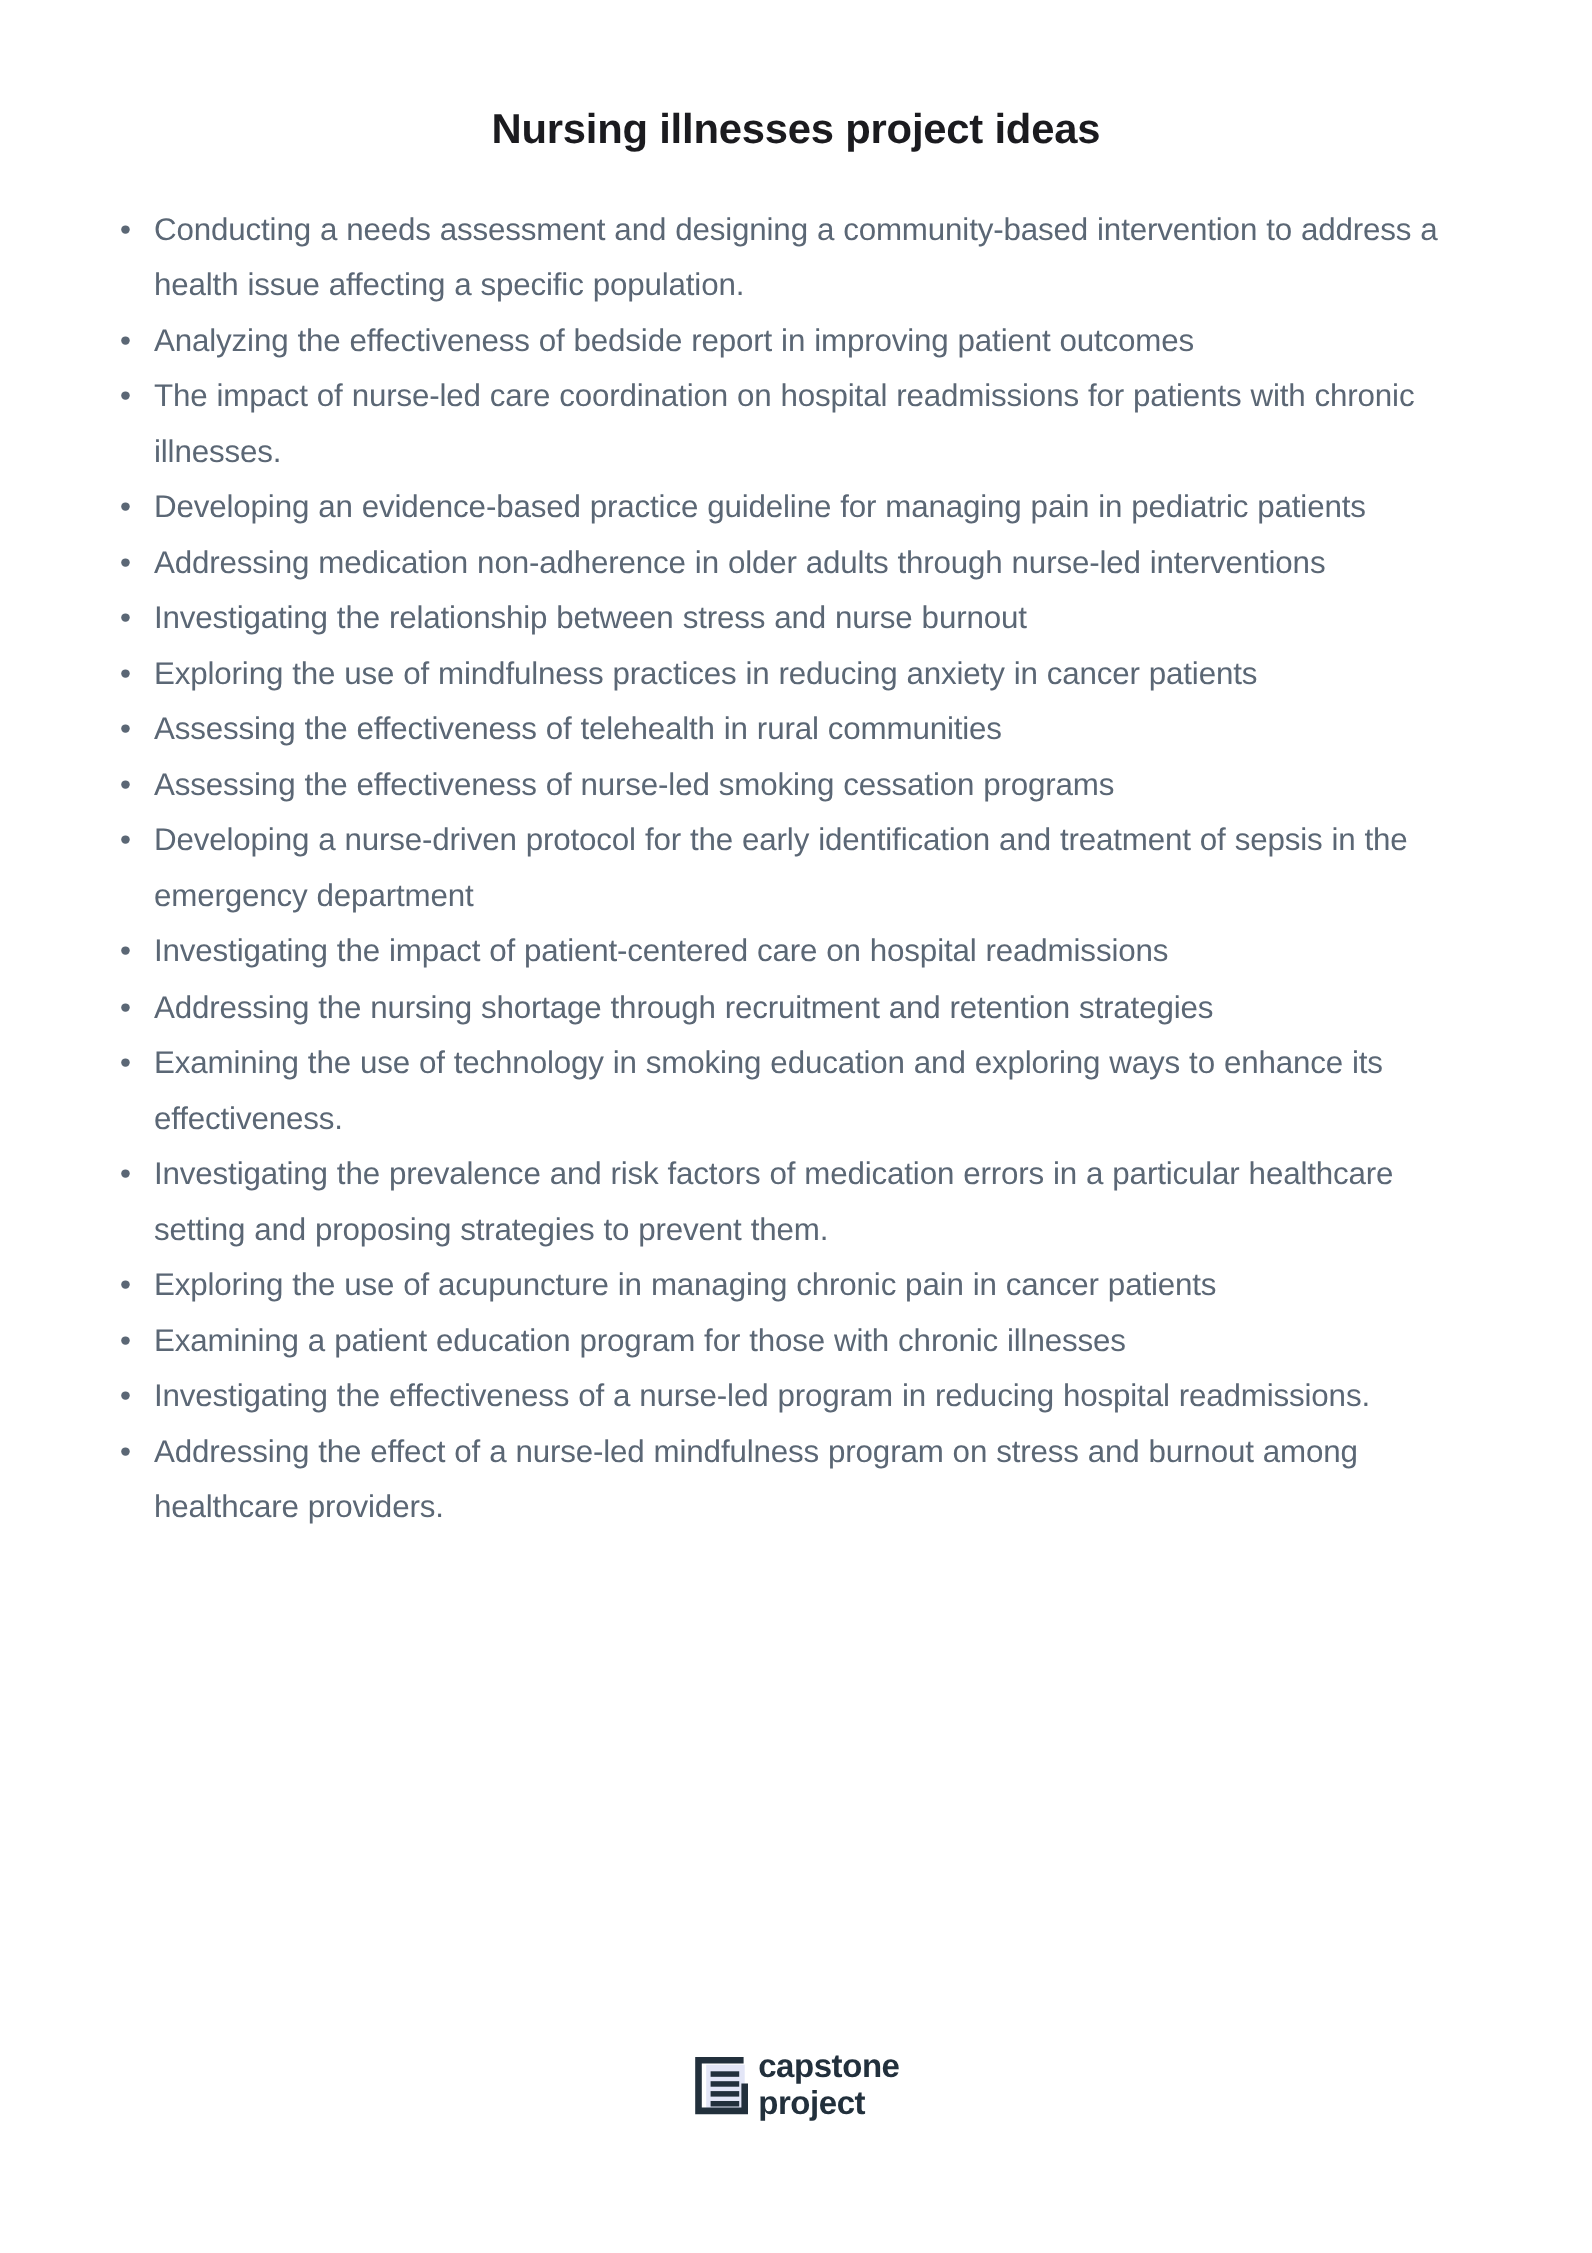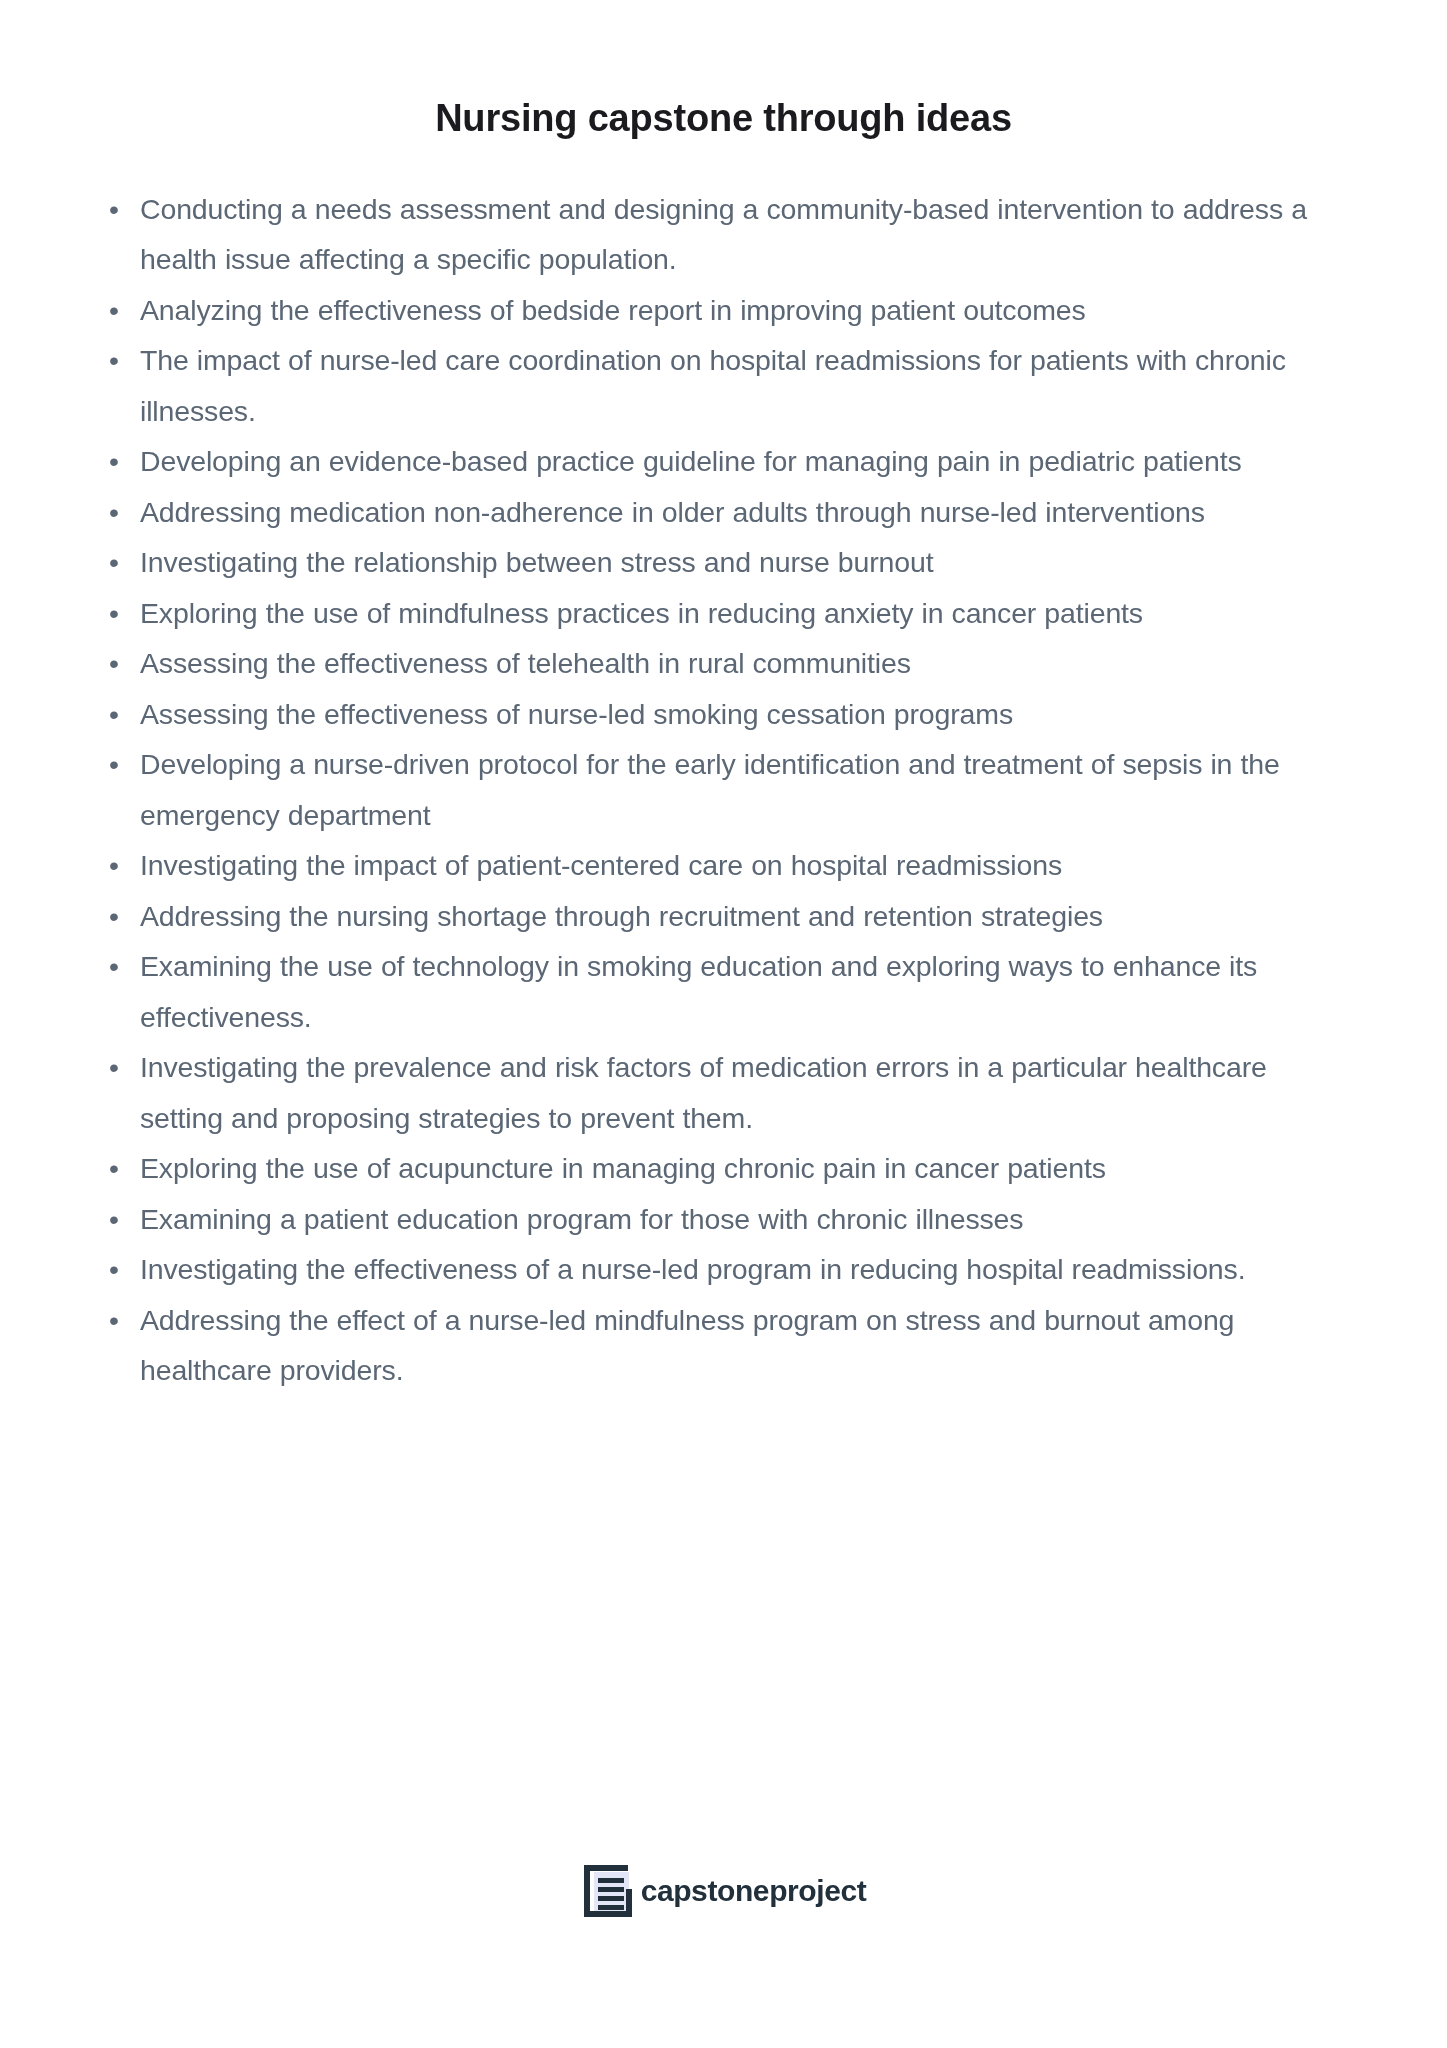--- a/index.html
+++ b/index.html
@@ -92,38 +92,38 @@
   .logo-mark {
     position: relative;
     width: 58px;
     height: 58px;
     flex: 0 0 auto;
     margin-right: 2px;
   }
 
   .logo-wordmark {
     display: flex;
-    flex-direction: row;
+    flex-direction: column;
     justify-content: center;
     font-family: "Liberation Sans", sans-serif;
     font-weight: bold;
     font-size: 30px;
     line-height: 34px;
     color: #22303c;
     letter-spacing: -0.4px;
   }
 
   .logo-line-1, .logo-line-2 { display: block; }
 </style>
 </head>
 <body>
 
 <div class="page">
 
-  <h1 class="doc-title">Nursing capstone through ideas</h1>
+  <h1 class="doc-title">Nursing illnesses project ideas</h1>
 
   <ul class="idea-list">
   <li class="idea-item">
         <span class="bullet-dot">•</span>
         <span class="idea-text">Conducting a needs assessment and designing a community-based intervention to address a health issue affecting a specific population.</span>
       </li>
       <li class="idea-item">
         <span class="bullet-dot">•</span>
         <span class="idea-text">Analyzing the effectiveness of bedside report in improving patient outcomes</span>
       </li>

